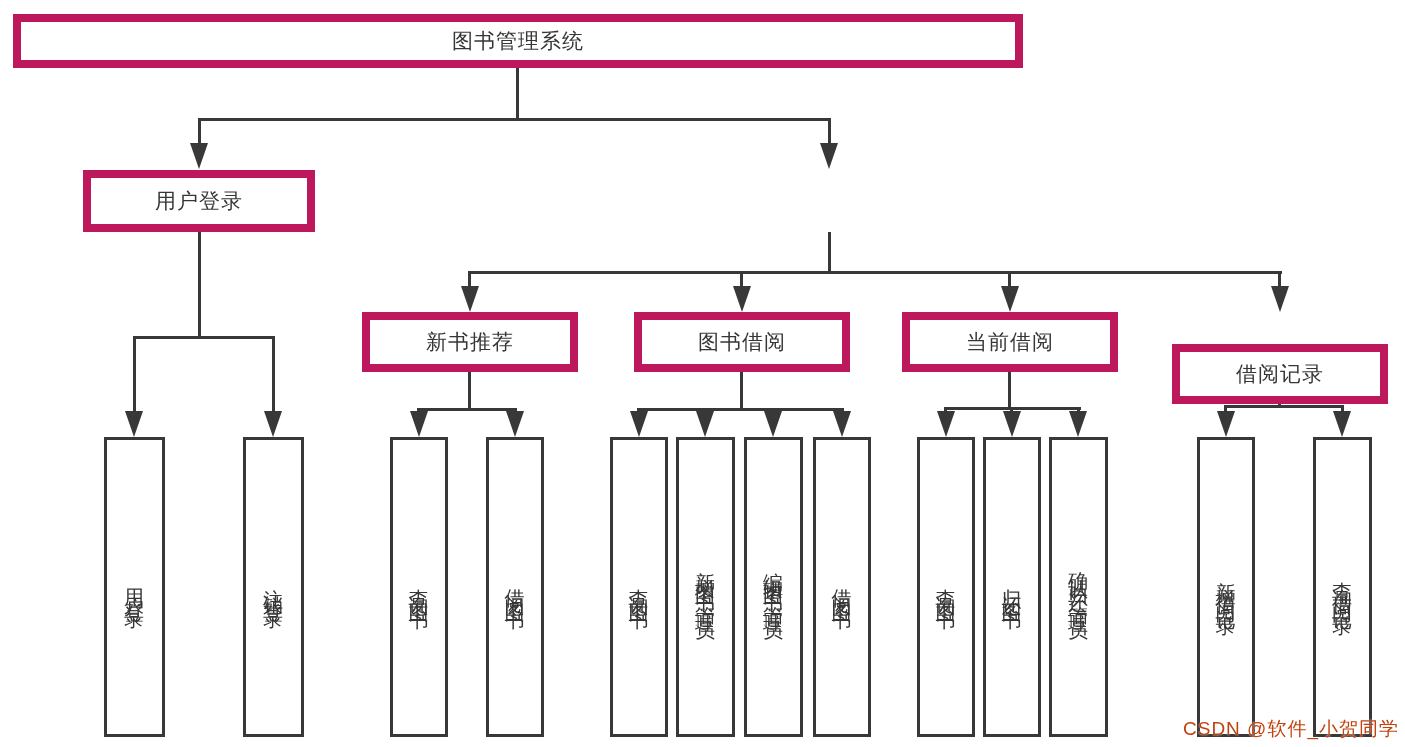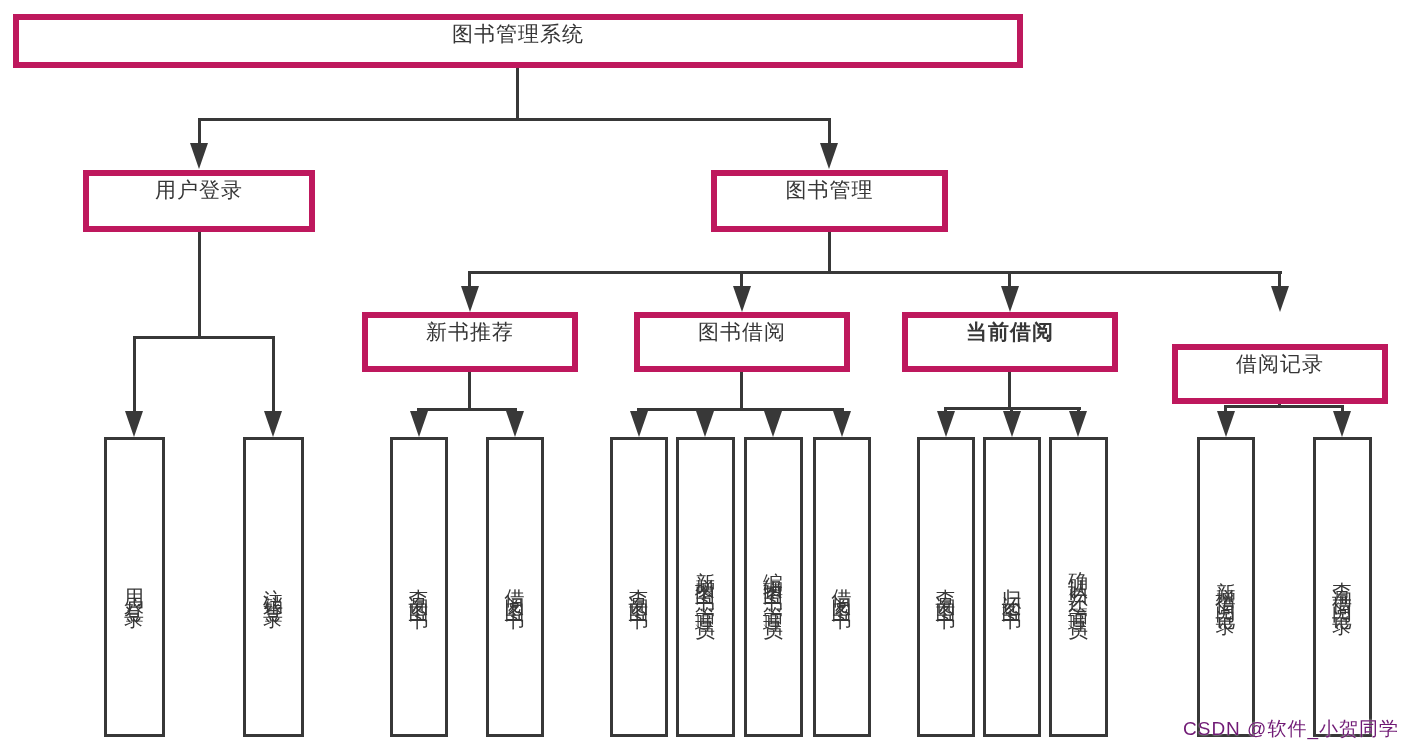--- a/index.html
+++ b/index.html
@@ -5,22 +5,22 @@
   html,body{margin:0;padding:0;background:#ffffff;}
   .canvas{
     position:relative;
     width:1405px;height:747px;
     background:#ffffff;
     font-family:"Liberation Sans","DejaVu Sans",sans-serif;
     overflow:hidden;
   }
   .box{
     position:absolute;box-sizing:border-box;
-    border:6px solid #be185d;background:#ffffff;
-    display:flex;justify-content:center;
+    border:8px solid #be185d;background:#ffffff;
+    display:flex;align-items:center;justify-content:center;
     color:#363636;font-size:21px;z-index:2;
   }
   .box .lbl{letter-spacing:1px;}
   .vbox{
     position:absolute;box-sizing:border-box;
     border:3px solid #383838;background:#ffffff;
     display:flex;align-items:center;justify-content:center;
     color:#363636;z-index:2;
     top:437px;height:300px;
   }
@@ -34,21 +34,21 @@
   .vl{position:absolute;width:3px;background:#383838;z-index:1;}
   .hl{position:absolute;height:3px;background:#383838;z-index:1;}
   .ar{
     position:absolute;width:0;height:0;z-index:1;
     border-left:9px solid transparent;
     border-right:9px solid transparent;
     border-top:26px solid #383838;
   }
   .wm{
     position:absolute;left:1183px;top:716px;
-    font-size:19px;color:#701a75;letter-spacing:1px;
+    font-size:19px;color:#c2410c;letter-spacing:1px;
     text-shadow:0 0 2px #ffffff;z-index:5;white-space:nowrap;
   }
 </style>
 </head>
 <body>
 
 <div class="canvas">
 
   <div class="box" style="left:13px;top:14px;width:1010px;height:54px;">
     <span class="lbl">图书管理系统</span>
@@ -56,23 +56,20 @@
 
   <div class="vl" style="left:516px;top:68px;height:52px;"></div>
   <div class="hl" style="left:198px;top:118px;width:633px;"></div>
   <div class="vl" style="left:198px;top:118px;height:28px;"></div>
   <div class="ar" style="left:190px;top:143px;"></div>
   <div class="vl" style="left:828px;top:118px;height:28px;"></div>
   <div class="ar" style="left:820px;top:143px;"></div>
 
   <div class="box" style="left:83px;top:170px;width:232px;height:62px;">
     <span class="lbl">用户登录</span>
-  </div>
-  <div class="box" style="left:711px;top:170px;width:237px;height:62px;">
-    <span class="lbl">图书管理</span>
   </div>
 
   <div class="vl" style="left:198px;top:232px;height:107px;"></div>
   <div class="hl" style="left:133px;top:336px;width:142px;"></div>
   <div class="vl" style="left:133px;top:336px;height:77px;"></div>
   <div class="ar" style="left:125px;top:411px;"></div>
   <div class="vl" style="left:272px;top:336px;height:77px;"></div>
   <div class="ar" style="left:264px;top:411px;"></div>
 
   <div class="vl" style="left:828px;top:232px;height:42px;"></div>
@@ -85,21 +82,21 @@
   <div class="ar" style="left:1001px;top:286px;"></div>
   <div class="vl" style="left:1278px;top:271px;height:18px;"></div>
   <div class="ar" style="left:1271px;top:286px;"></div>
 
   <div class="box" style="left:634px;top:312px;width:216px;height:60px;">
     <span class="lbl">图书借阅</span>
   </div>
   <div class="box" style="left:362px;top:312px;width:216px;height:60px;">
     <span class="lbl">新书推荐</span>
   </div>
-  <div class="box" style="left:902px;top:312px;width:216px;height:60px;font-weight:bold;">
+  <div class="box" style="left:902px;top:312px;width:216px;height:60px;">
     <span class="lbl">当前借阅</span>
   </div>
   <div class="box" style="left:1172px;top:312px;width:216px;height:60px;margin-top:32px;">
     <span class="lbl">借阅记录</span>
   </div>
 
   <div class="vl" style="left:468px;top:372px;height:38px;"></div>
   <div class="hl" style="left:417px;top:408px;width:100px;"></div>
   <div class="vl" style="left:417px;top:408px;height:9px;"></div>
   <div class="ar" style="left:410px;top:411px;"></div>

